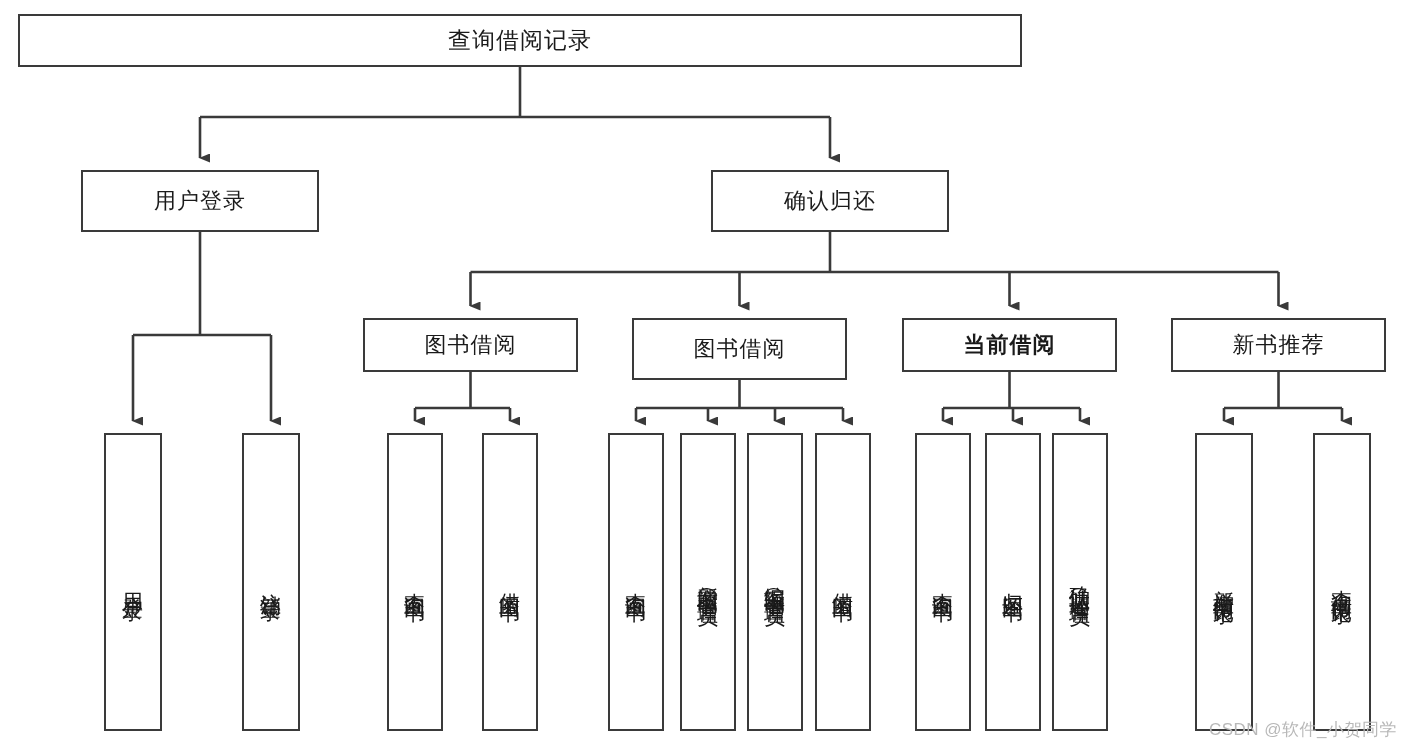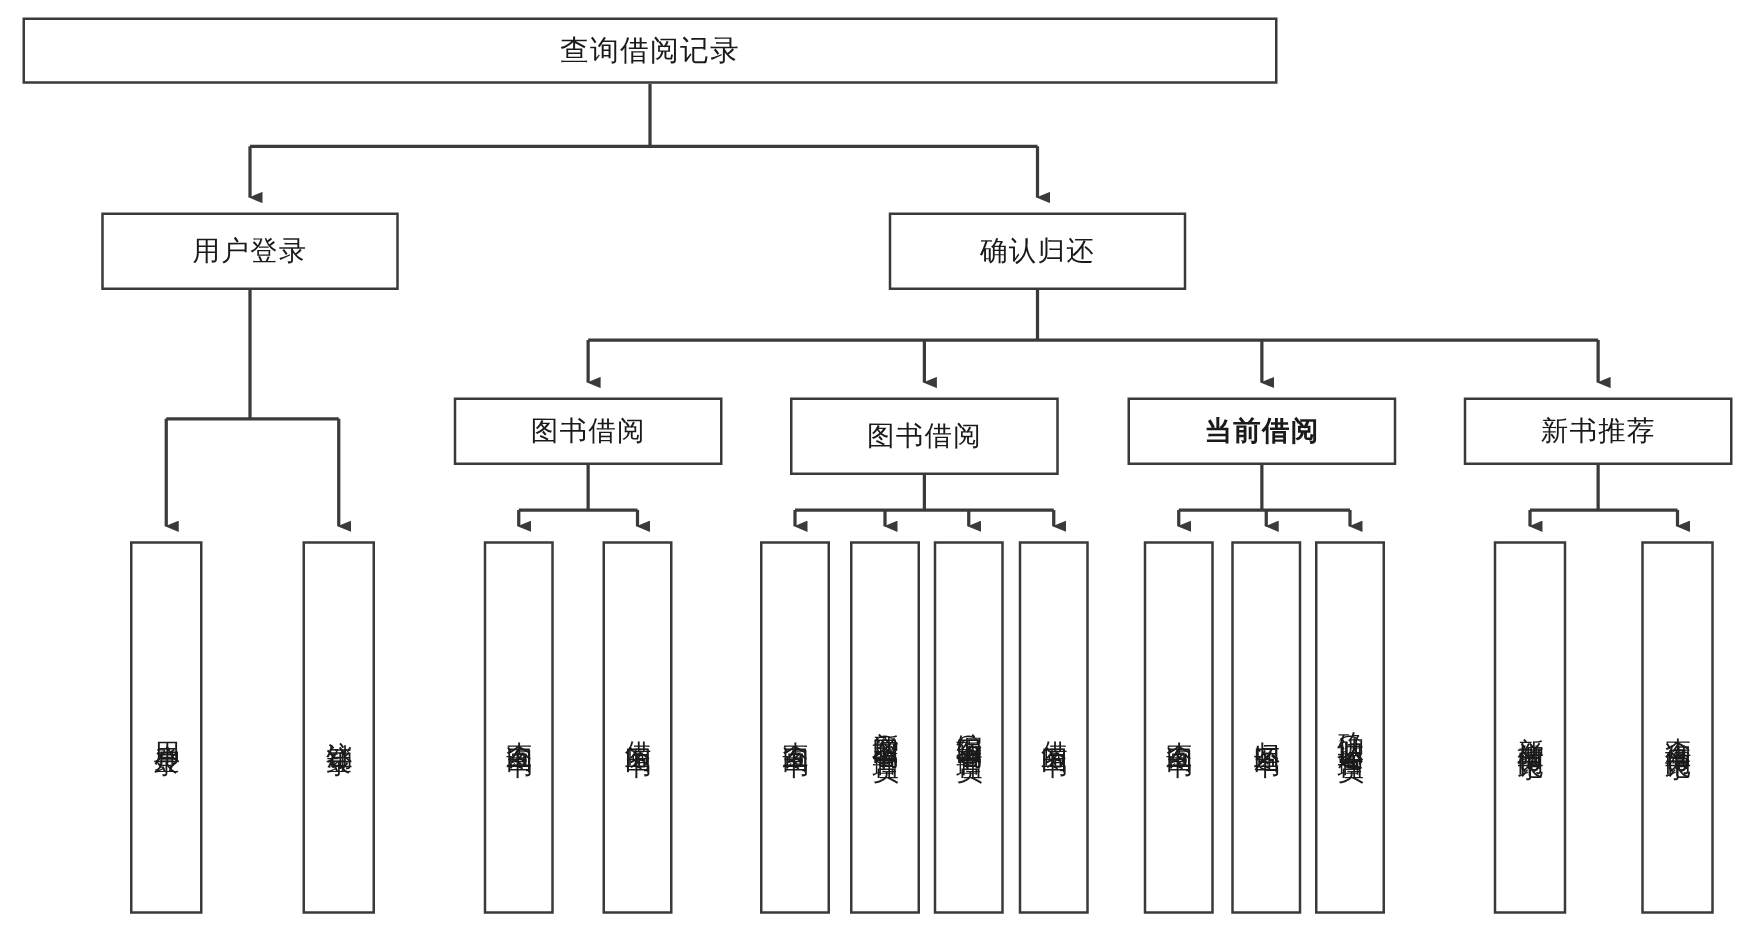--- a/index.html
+++ b/index.html
@@ -168,13 +168,14 @@
         <span>确认归还（管理员）</span>
       </div>
       <div class="node vert" style="left: 1195px; top: 433px; width: 58px; height: 298px;">
         <span>新增借阅记录</span>
       </div>
       <div class="node vert" style="left: 1313px; top: 433px; width: 58px; height: 298px;">
         <span>查询借阅记录</span>
       </div>
     </div>
 
+  <div id="watermark">CSDN @软件_小贺同学</div>
 </div>
 
 </body></html>

